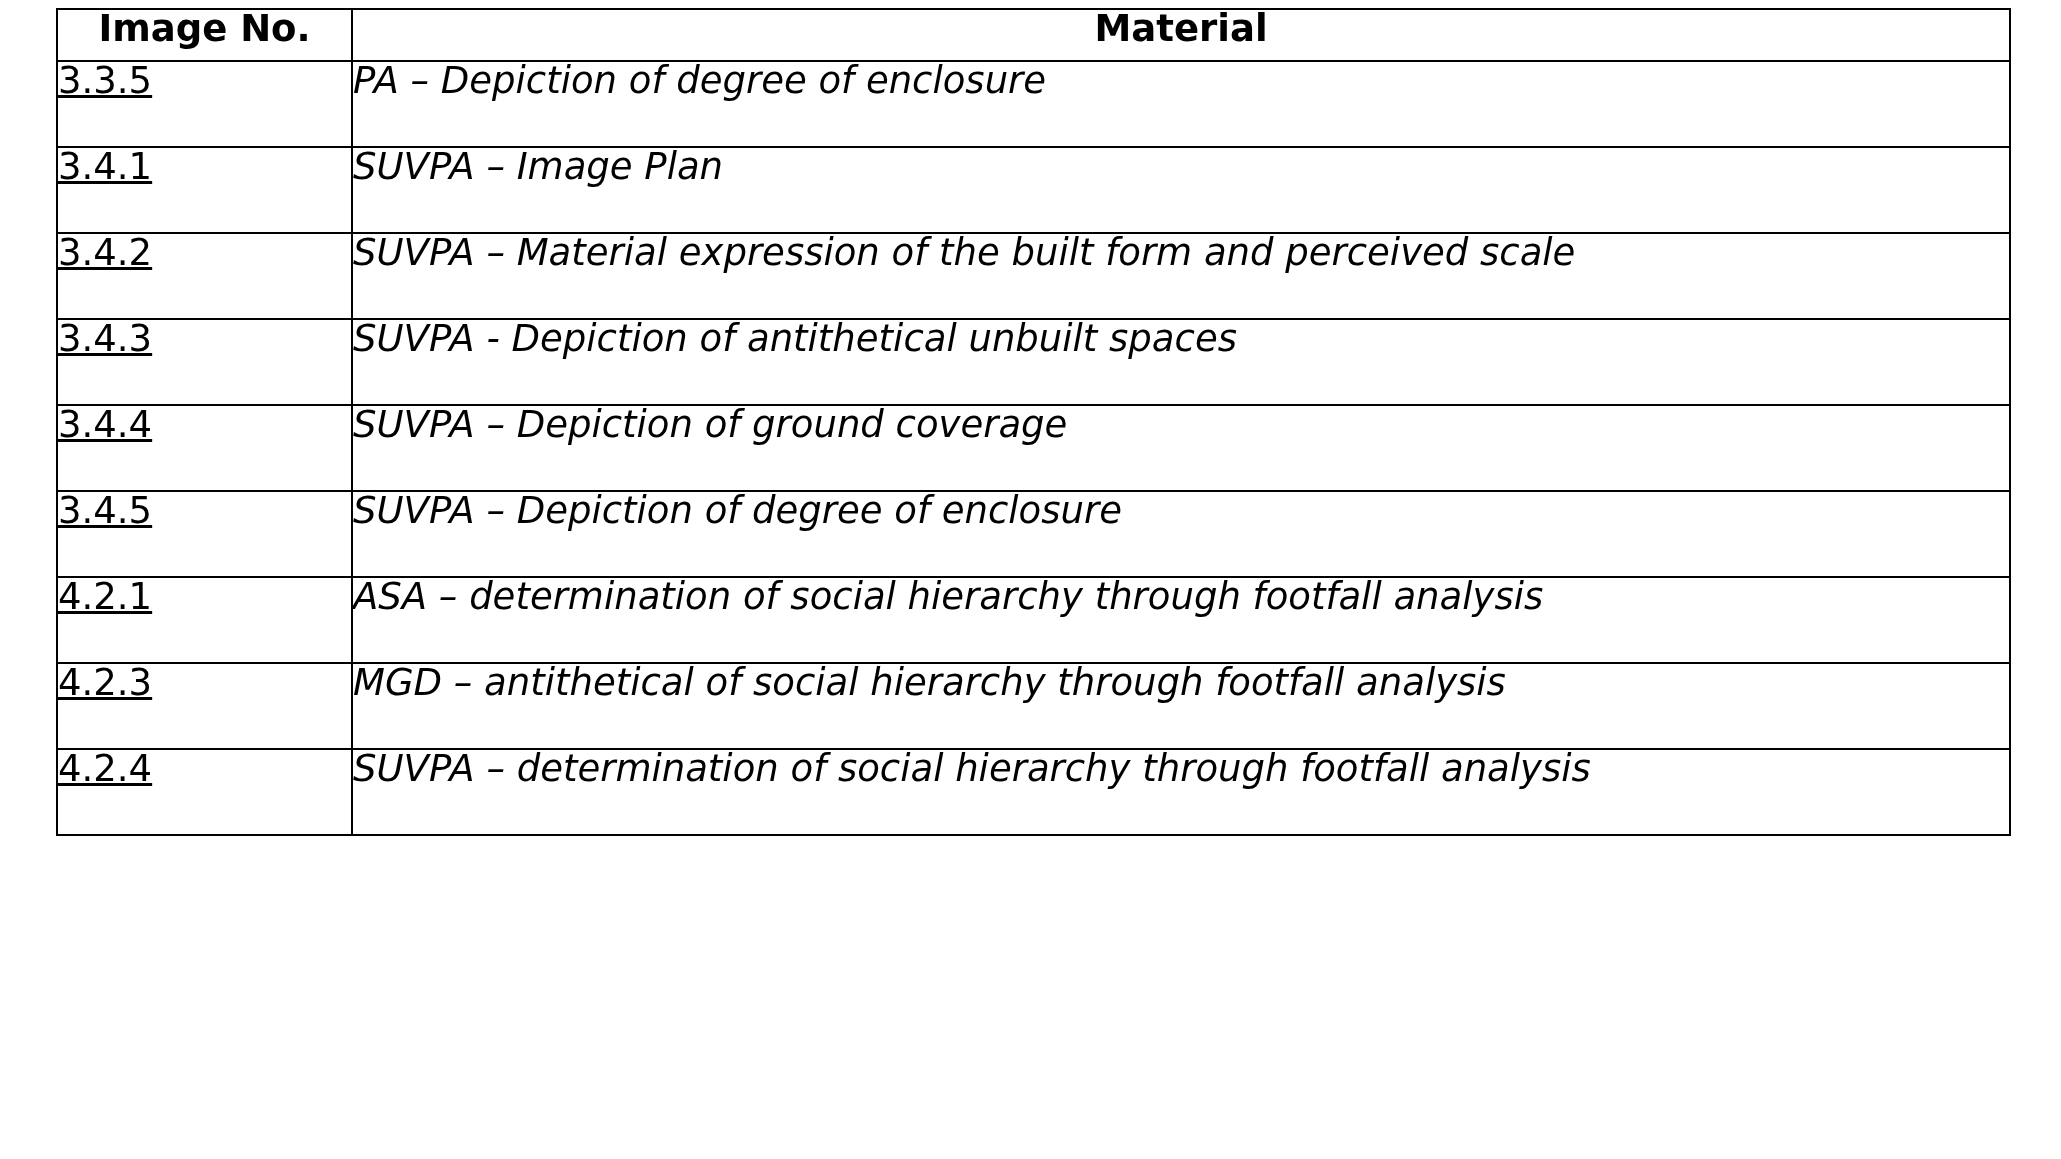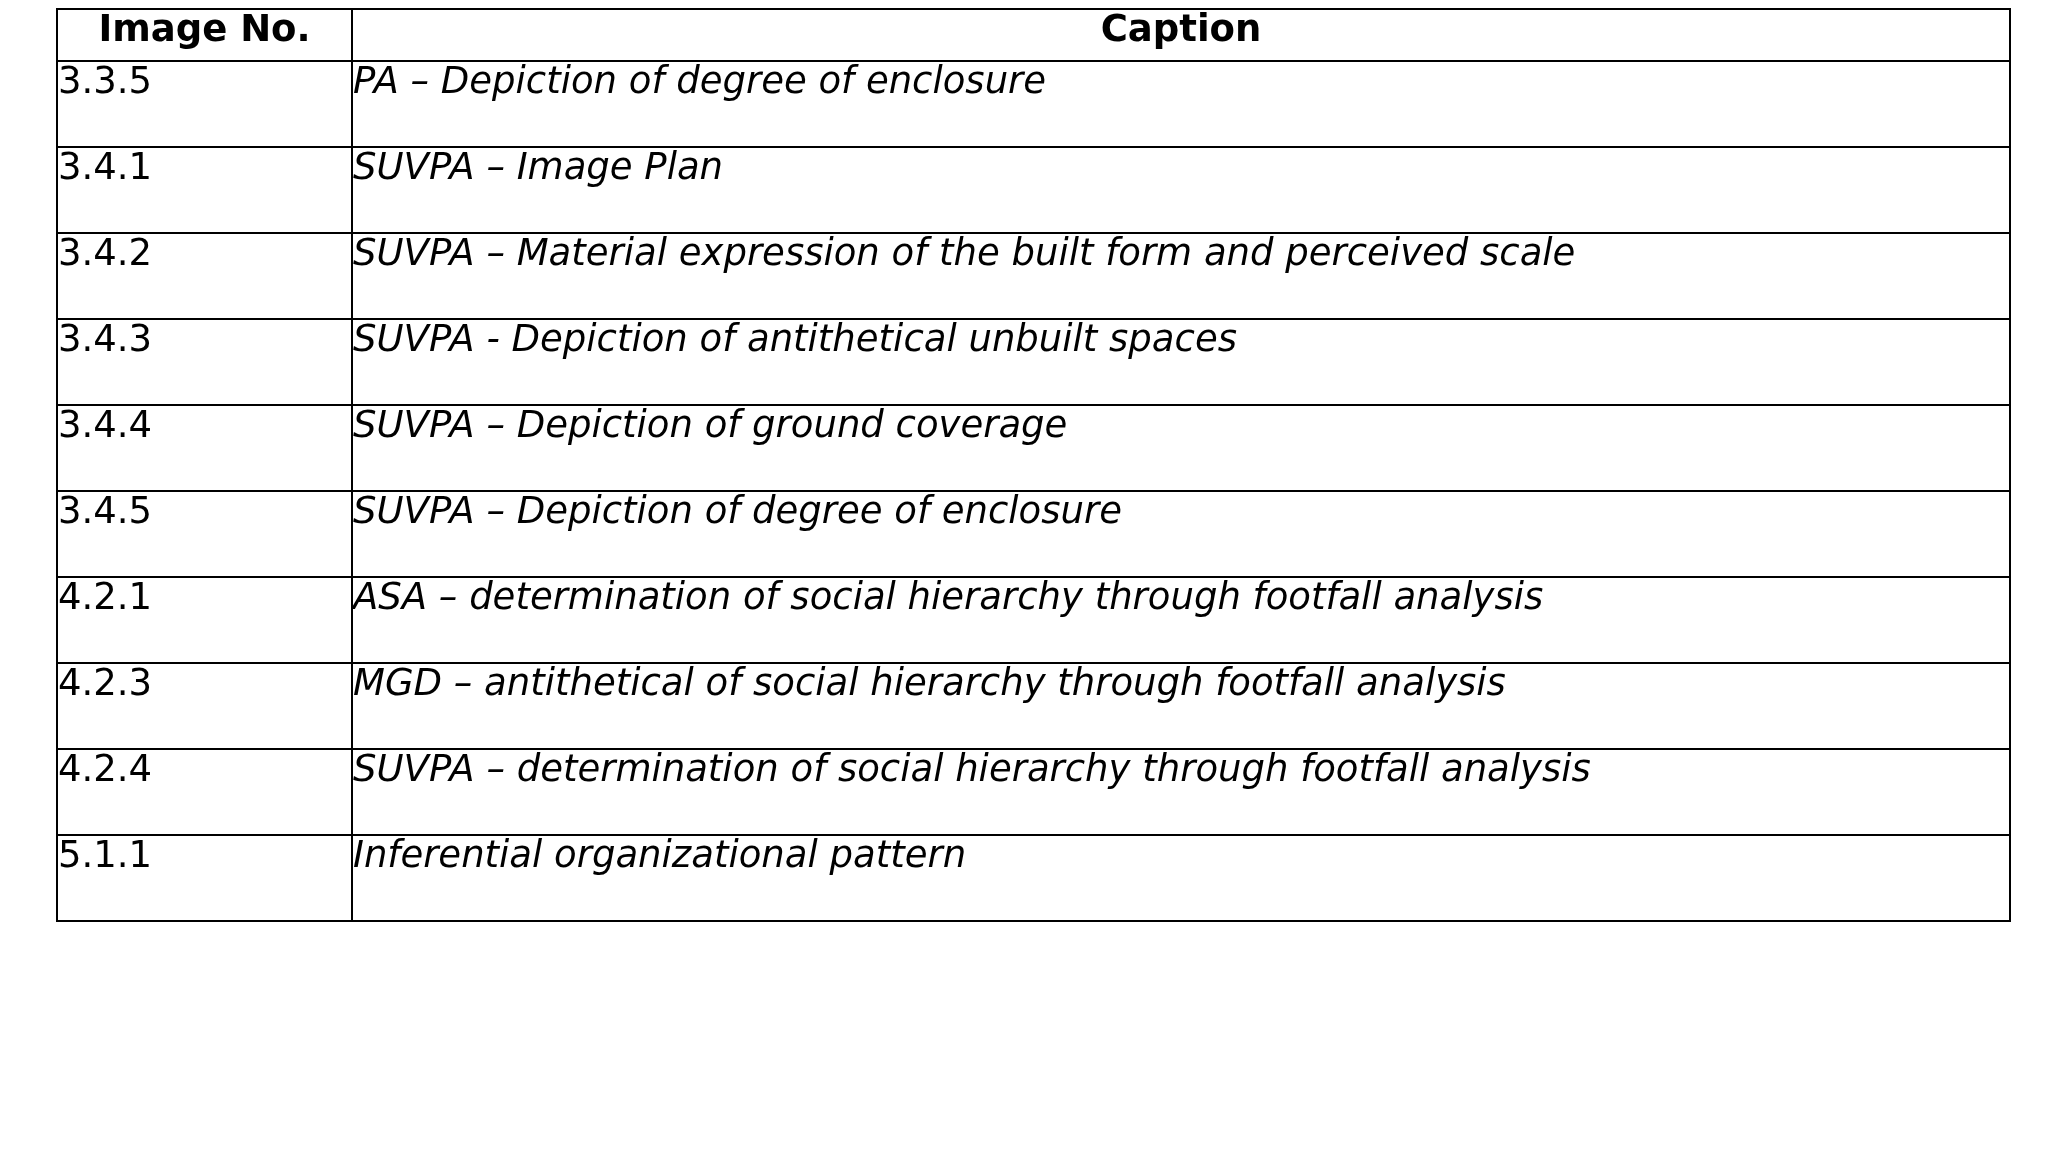--- a/index.html
+++ b/index.html
@@ -51,20 +51,21 @@
     box-sizing: border-box;
   }
   td.num-cell {
     font-size: 37px;
     line-height: 1.0;
     padding: 9px 0 0 19px;
     height: 86px;
     box-sizing: border-box;
     letter-spacing: 0px;
     white-space: nowrap;
+    text-decoration: underline;
   }
   td.cap-cell {
     font-size: 37px;
     line-height: 1.0;
     padding: 9px 0 0 21px;
     height: 86px;
     box-sizing: border-box;
     white-space: nowrap;
     font-style: italic;
   }
@@ -76,21 +77,21 @@
 <div class="page">
   <div class="table-wrap">
     <table class="caption-table">
       <colgroup>
         <col class="col-no">
         <col class="col-caption">
       </colgroup>
       <thead>
         <tr>
           <th class="head-cell">Image No.</th>
-          <th class="head-cell">Caption</th>
+          <th class="head-cell">Material</th>
         </tr>
       </thead>
       <tbody>
         <tr class="row-tall">
           <td class="num-cell">3.3.5</td>
           <td class="cap-cell">PA – Depiction of degree of enclosure</td>
         </tr>
         <tr class="row-tall">
           <td class="num-cell">3.4.1</td>
           <td class="cap-cell">SUVPA – Image Plan</td>
@@ -116,20 +117,16 @@
           <td class="cap-cell">ASA – determination of social hierarchy through footfall analysis</td>
         </tr>
         <tr class="row-tall">
           <td class="num-cell">4.2.3</td>
           <td class="cap-cell">MGD – antithetical of social hierarchy through footfall analysis</td>
         </tr>
         <tr class="row-tall">
           <td class="num-cell">4.2.4</td>
           <td class="cap-cell">SUVPA – determination of social hierarchy through footfall analysis</td>
         </tr>
-        <tr class="row-tall">
-          <td class="num-cell">5.1.1</td>
-          <td class="cap-cell">Inferential organizational pattern</td>
-        </tr>
       </tbody>
     </table>
   </div>
 </div>
 
 </body></html>

